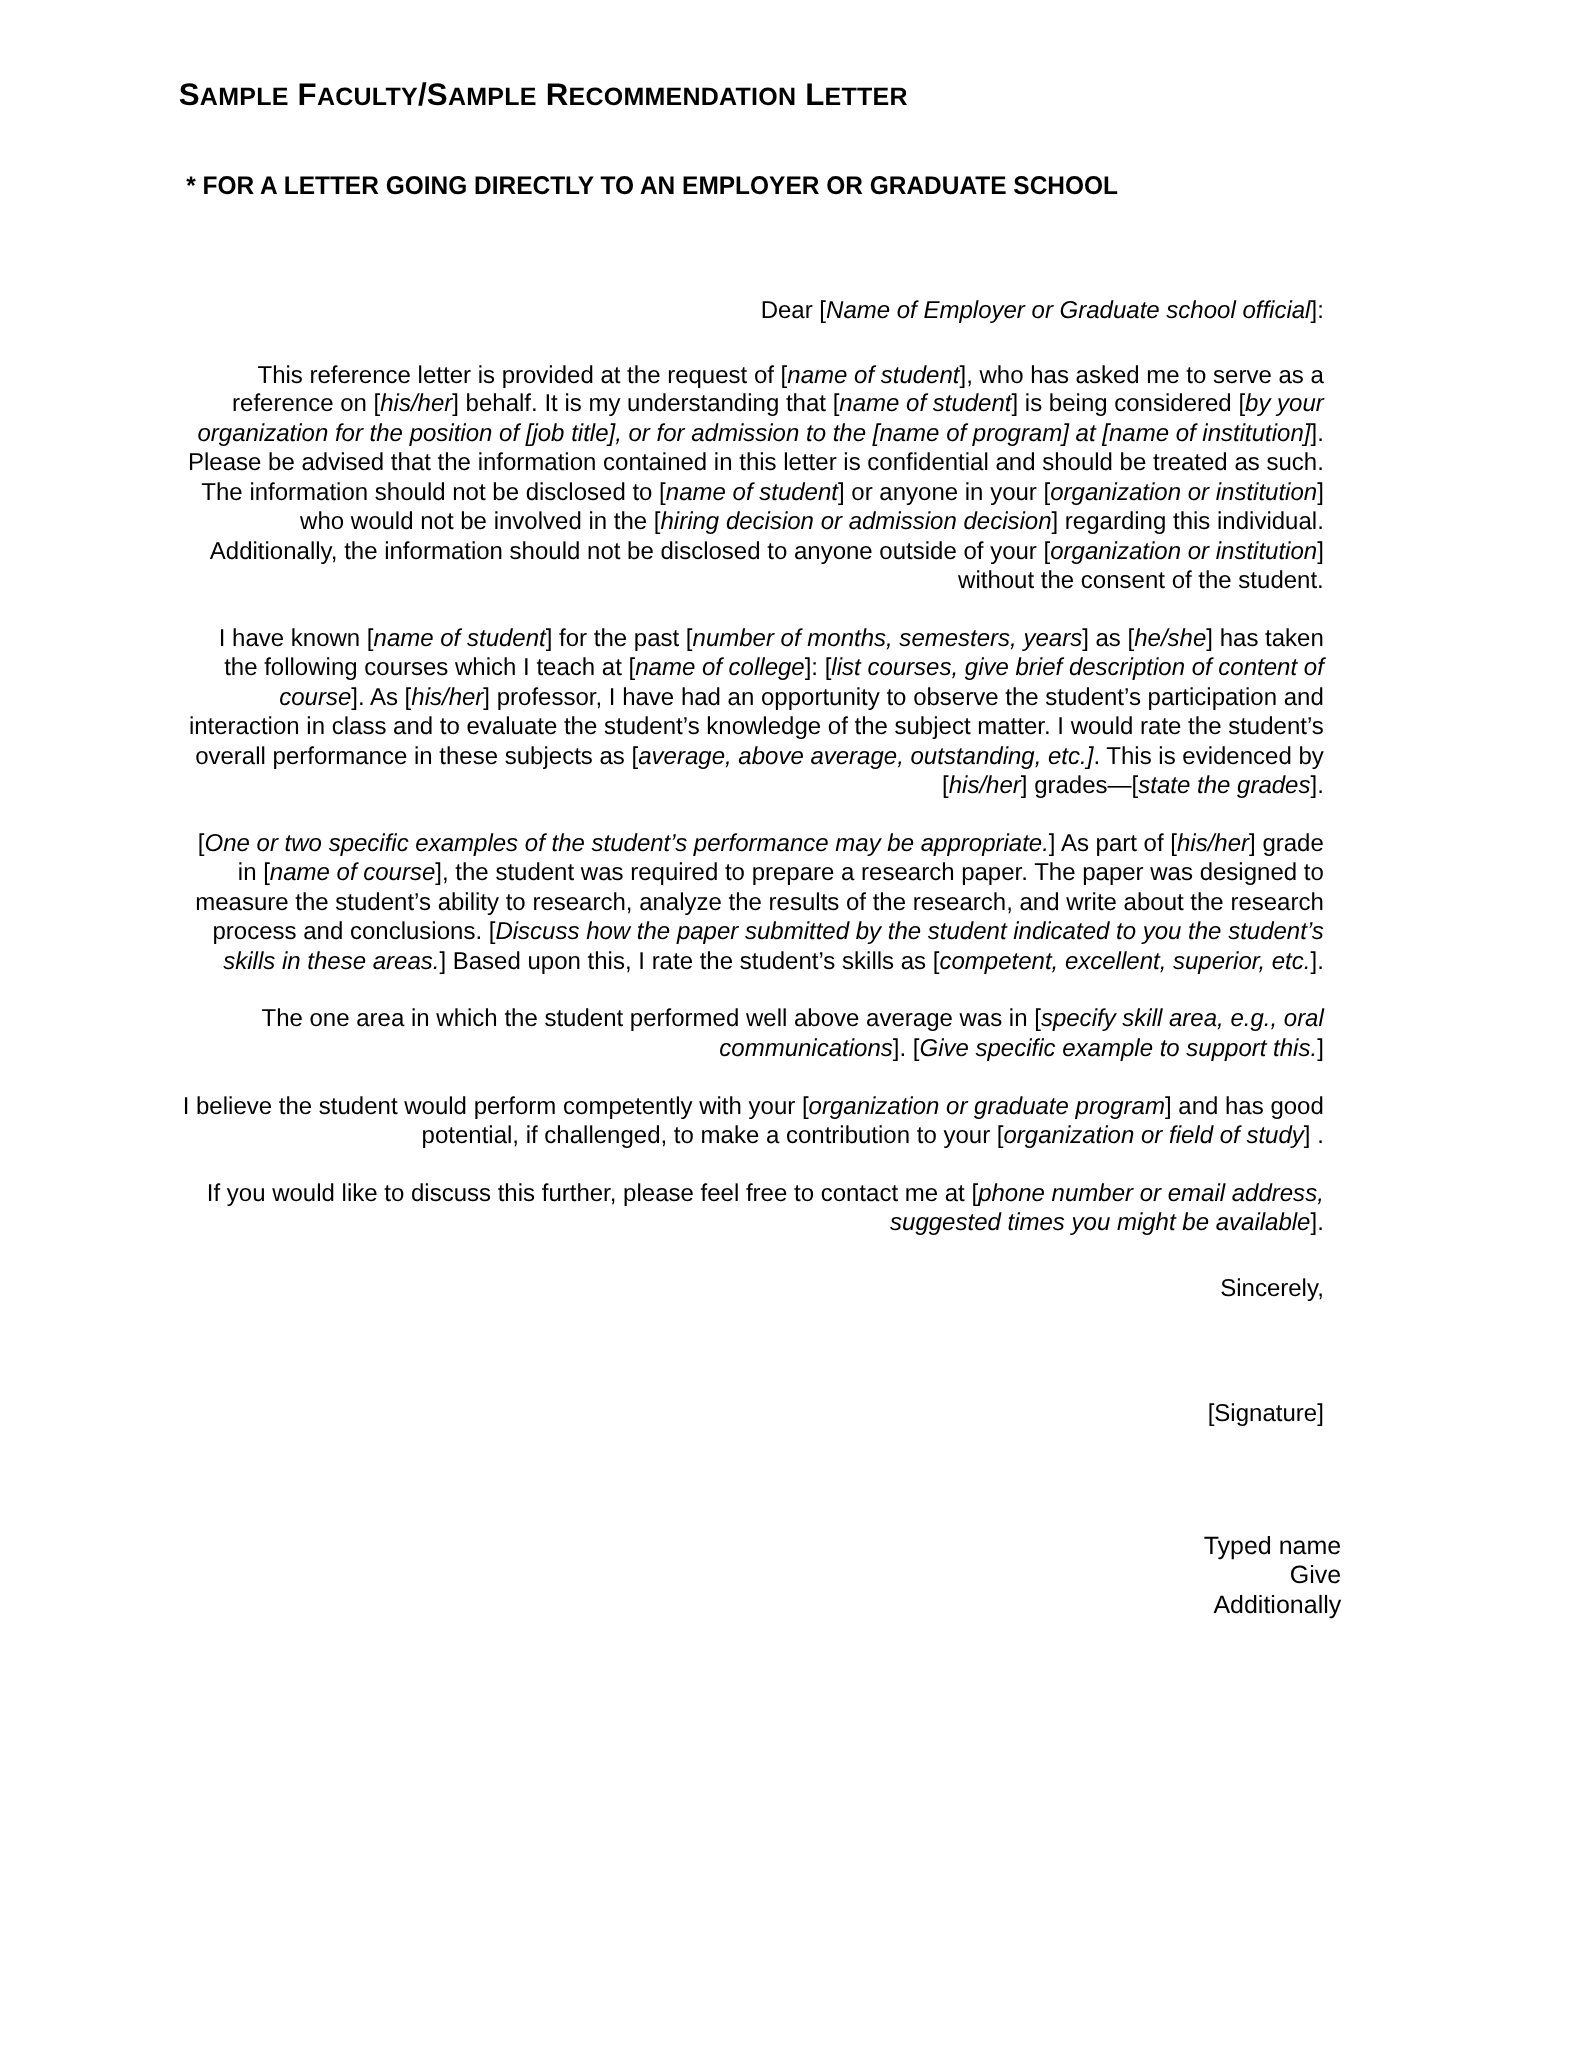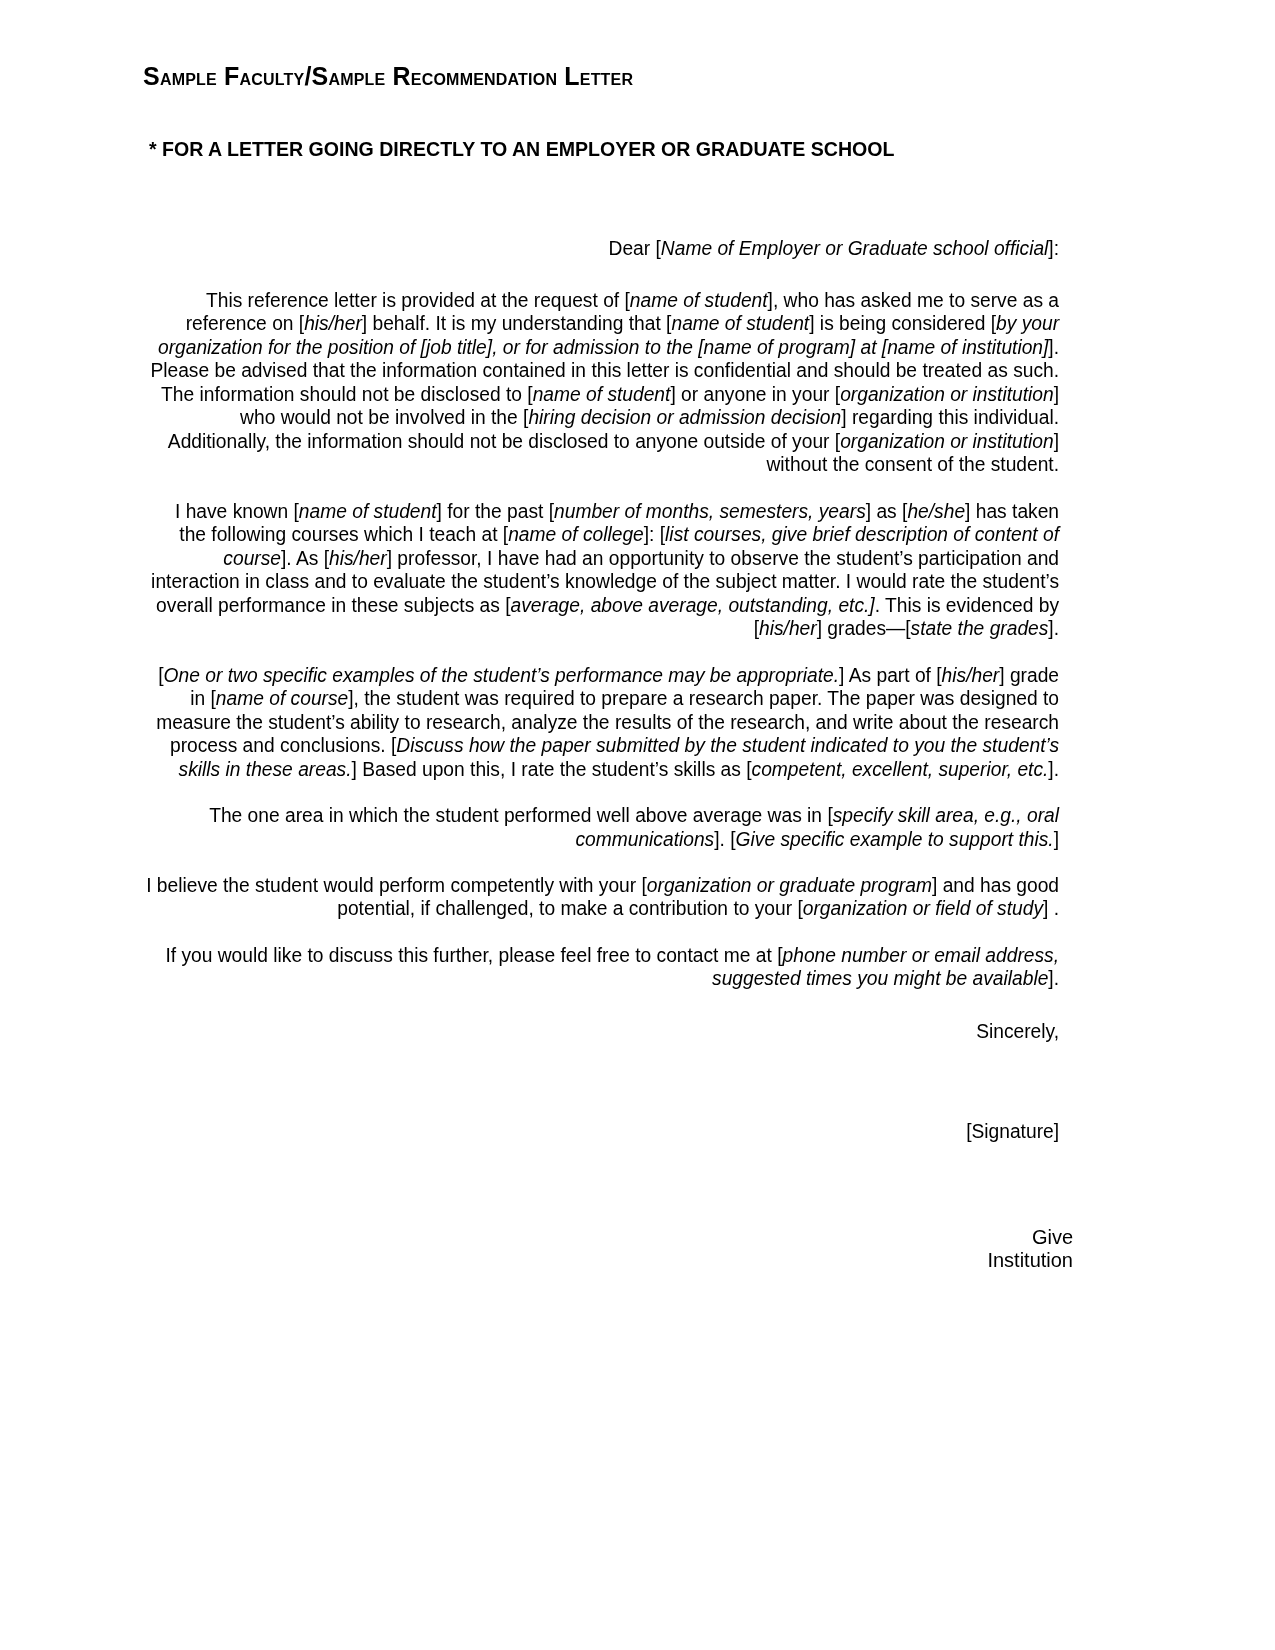--- a/index.html
+++ b/index.html
@@ -31,21 +31,21 @@
     font-size: 25px;
     letter-spacing: 0.2px;
     margin: 0 0 0 0;
     line-height: 1.15;
     white-space: nowrap;
   }
   .doc-title .cap {
     font-size: 25px;
   }
   .doc-title .sc {
-    font-size: 16px;
+    font-size: 20px;
   }
 
   
   .doc-subtitle {
     font-family: "Liberation Sans", sans-serif;
     font-weight: bold;
     font-size: 20.5px;
     margin: 46px 0 0 6px;
     line-height: 1.2;
     transform: scaleX(0.955);
@@ -119,19 +119,20 @@
           <p><span>The one area in which the student performed well above average was in [</span><i>specify skill area, e.g., oral communications</i><span>]. [</span><i>Give specific example to support this.</i><span>]</span></p>
           <p><span>I believe the student would perform competently with your [</span><i>organization or graduate program</i><span>] and has good potential, if challenged, to make a contribution to your [</span><i>organization or field of study</i><span>] .</span></p>
           <p><span>If you would like to discuss this further, please feel free to contact me at [</span><i>phone number or email address, suggested times you might be available</i><span>].</span></p>
         </div>
 
       <p class="closing">Sincerely,</p>
 
       <p class="signature-line">[Signature]</p>
 
       <div class="sig-block" id="sig-block-host">
+          <div>Typed name</div>
           <div>Give</div>
-          <div>Institution</div>
+          <div>Additionally</div>
         </div>
 
     </div>
   </div>
 </div>
 
 </body></html>

